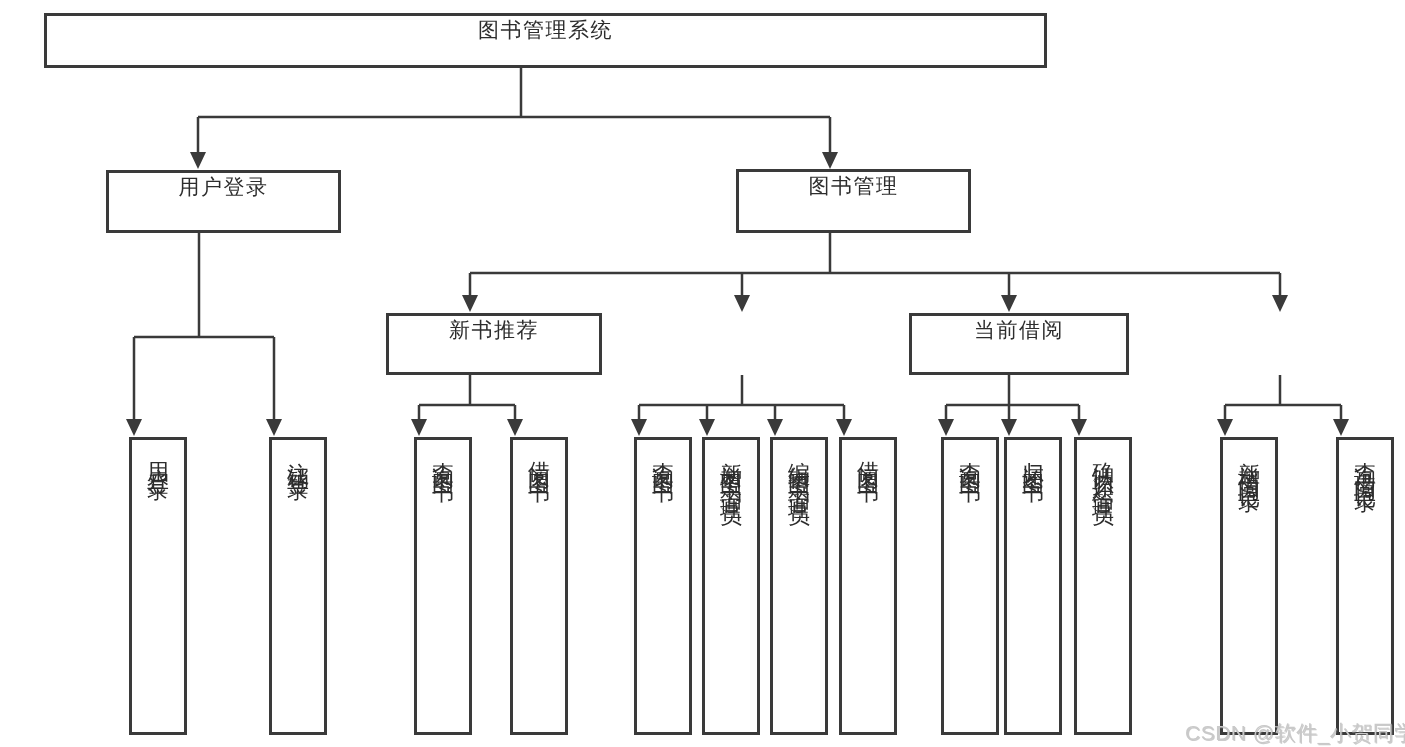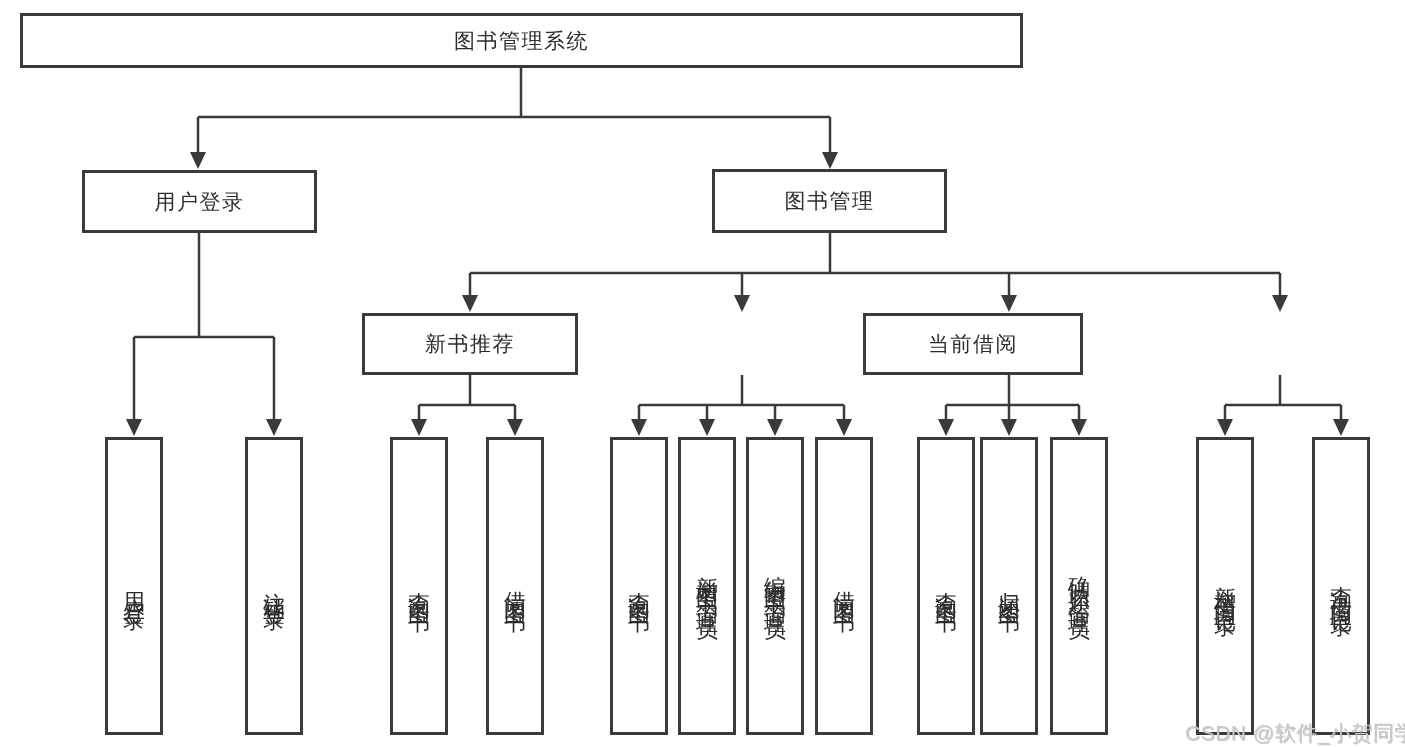--- a/index.html
+++ b/index.html
@@ -17,21 +17,21 @@
     font-family:"Liberation Sans","DejaVu Sans",sans-serif;
     color:var(--text);
     overflow:hidden;
   }
   .connectors{position:absolute;left:0;top:0;width:1405px;height:747px;}
   .box{
     position:absolute;
     box-sizing:border-box;
     border:3px solid var(--border);
     background:var(--background);
-    display:flex;align-items:center;justify-content:center;
+    display:flex;align-items:flex-start;justify-content:center;margin-left:24px;
   }
   .hlbl{font-size:21px;letter-spacing:1.5px;white-space:nowrap;}
   .vbox{padding:4px 0;}
   .vlbl{
     writing-mode:vertical-rl;
     text-orientation:mixed;
     font-size:22px;
     letter-spacing:0.28em;
     line-height:1;
     white-space:nowrap;
@@ -79,21 +79,21 @@
   <div class="box" style="left:82px;top:170px;width:235px;height:63px">
     <span class="hlbl">用户登录</span>
   </div>
   <div class="box" style="left:712px;top:169px;width:235px;height:64px">
     <span class="hlbl">图书管理</span>
   </div>
 
   <div class="box" style="left:362px;top:313px;width:216px;height:62px">
     <span class="hlbl">新书推荐</span>
   </div>
-  <div class="box" style="left:863px;top:313px;width:220px;height:62px">
+  <div class="box" style="left:885px;top:313px;width:220px;height:62px">
     <span class="hlbl">当前借阅</span>
   </div>
 
   <div class="box vbox" style="left:105px;top:437px;width:58px;height:298px">
     <span class="vlbl">用户登录</span>
   </div>
   <div class="box vbox" style="left:245px;top:437px;width:58px;height:298px">
     <span class="vlbl">注销登录</span>
   </div>
 

